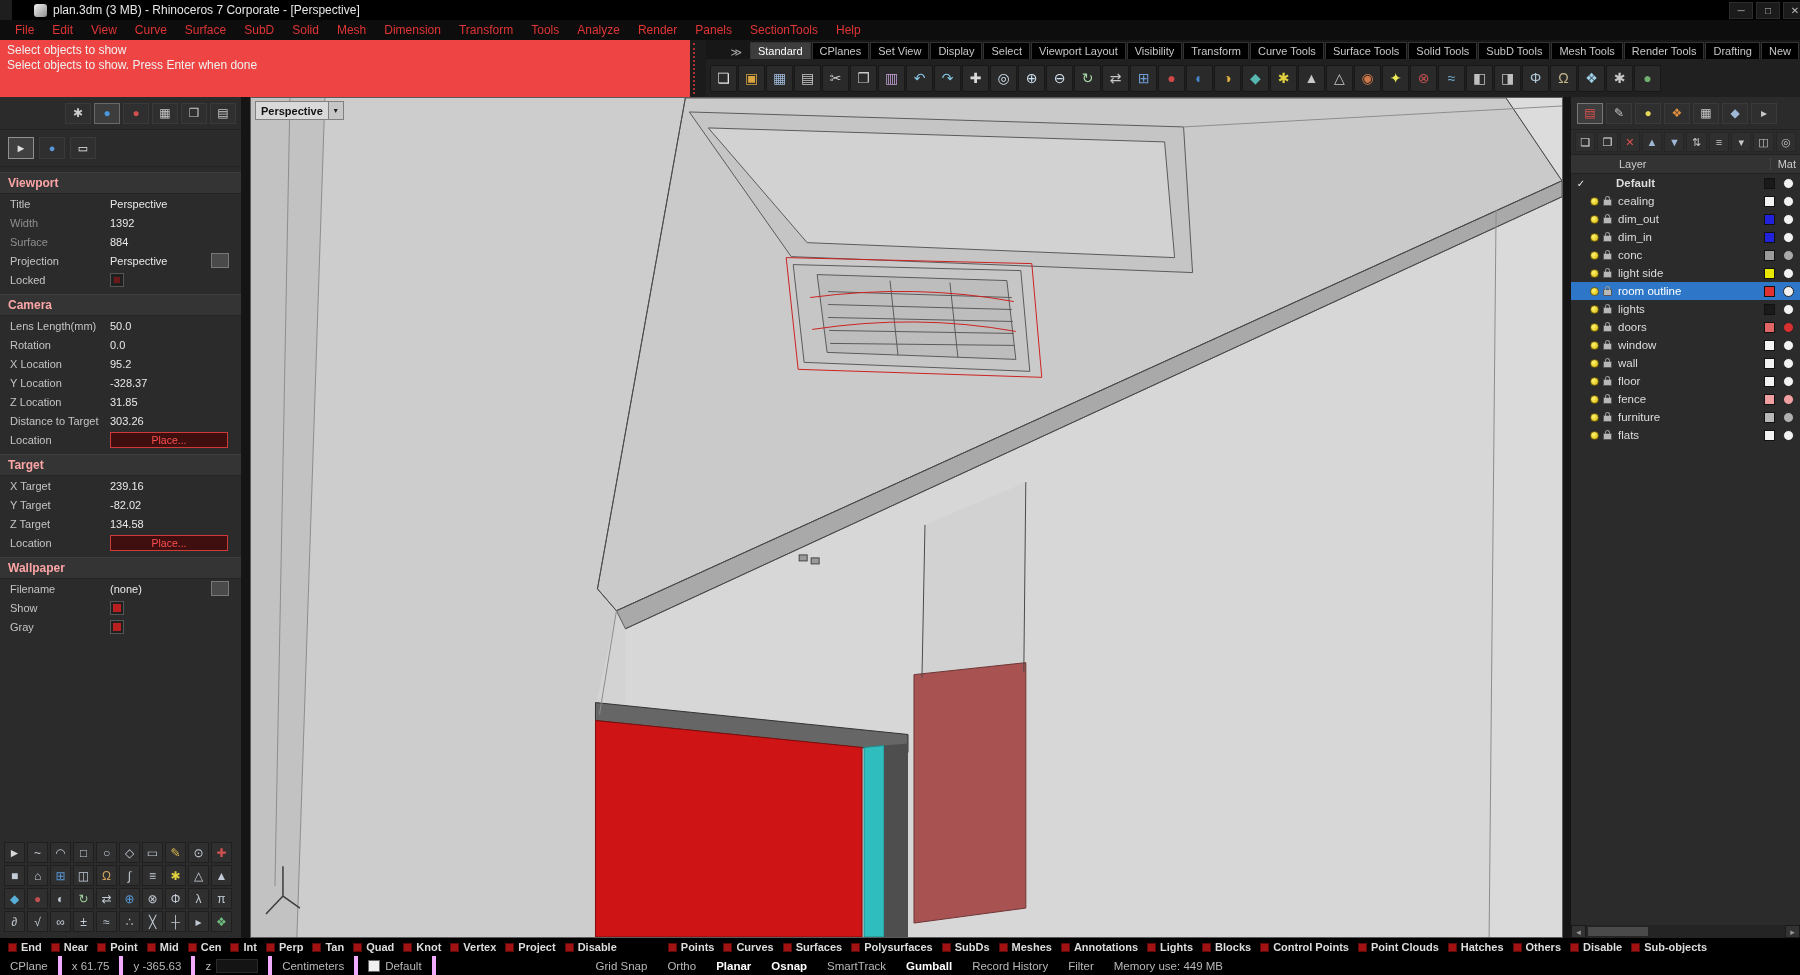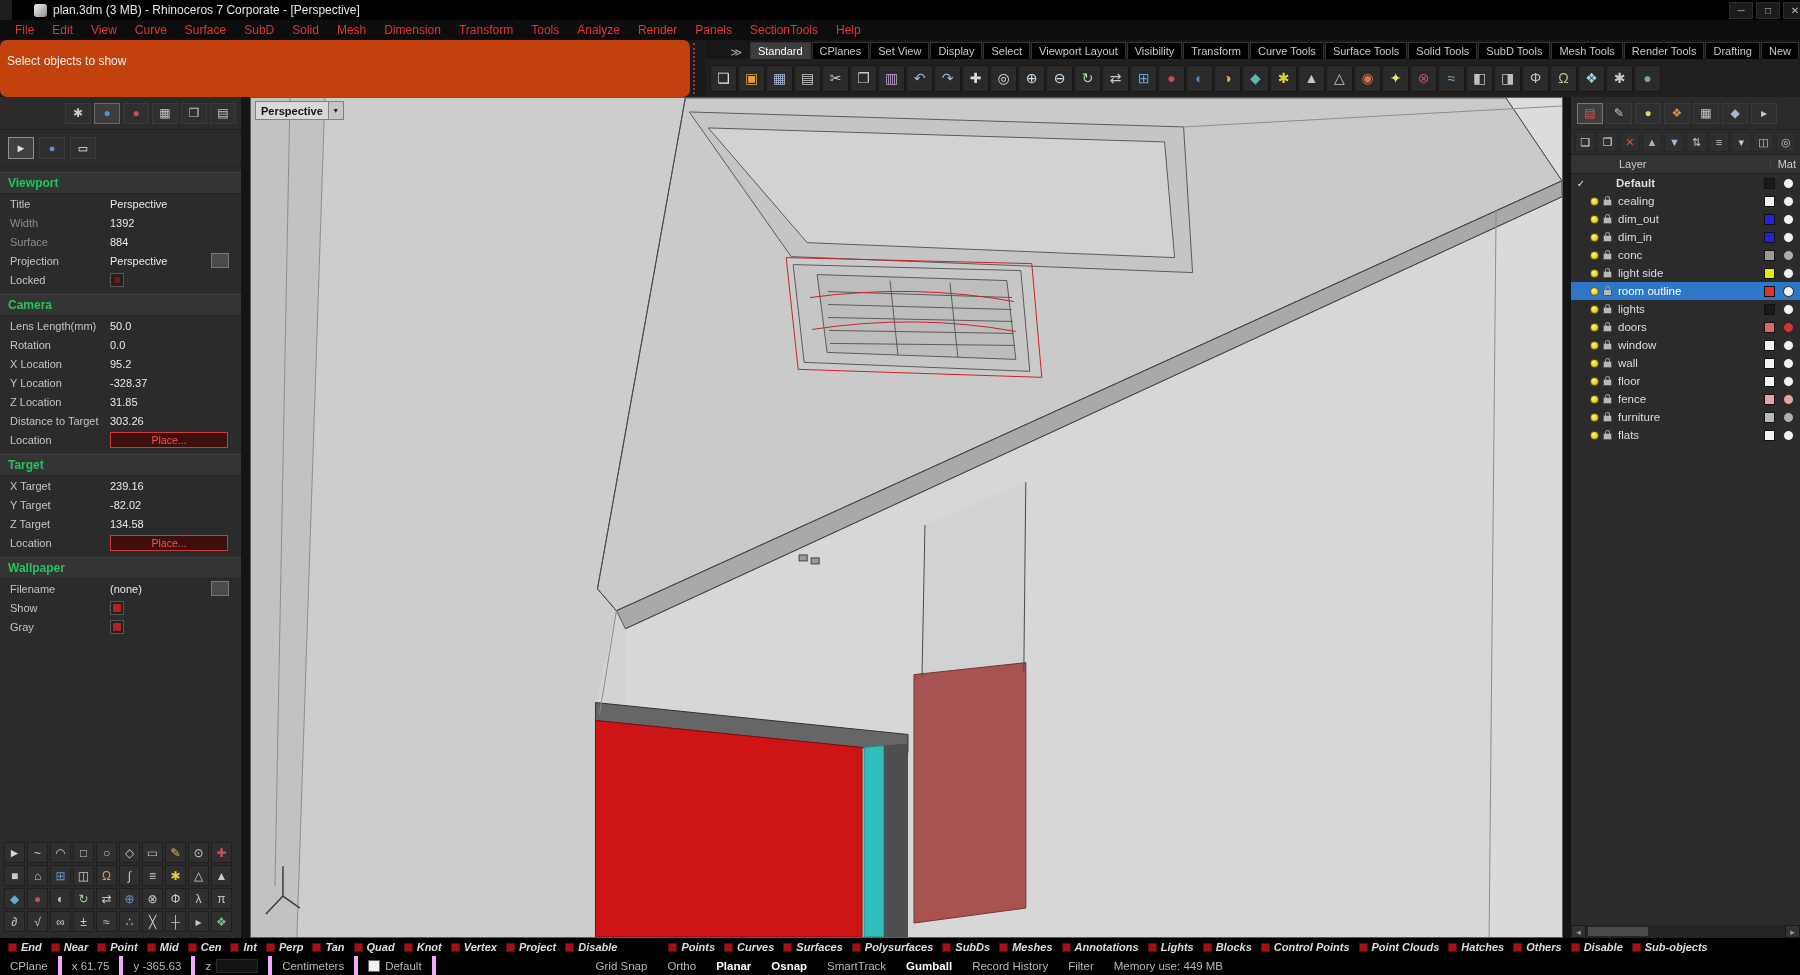--- a/index.html
+++ b/index.html
@@ -15,21 +15,21 @@
   .win-btn{width:22px;height:15px;display:flex;align-items:center;justify-content:center;
     color:#bbb;font-size:10px;background:#1b1b1b;border:1px solid #2c2c2c;}
 
   
   .menubar{position:absolute;left:0;top:20px;width:100%;height:20px;background:#0d0d0d;
     display:flex;align-items:center;padding-left:6px;box-sizing:border-box;}
   .menu-item{color:#e03535;font-size:12px;padding:0 9px;cursor:default;}
 
   
   .cmdband{position:absolute;left:0;top:40px;width:100%;height:57px;background:#1b1b1b;display:flex;box-sizing:border-box;}
-  .cmdbox{width:690px;background:#c2410c;color:#f0f0f0;font-size:12px;padding:14px 7px;box-sizing:border-box;flex:none;border-radius:7px;}
+  .cmdbox{width:690px;background:#ef4444;color:#f0f0f0;font-size:12px;padding:3px 7px;box-sizing:border-box;flex:none;}
   .cmdline{height:15px;line-height:15px;white-space:nowrap;}
   .cmdsep{width:8px;border-left:2px dotted #b33030;margin:3px 3px;flex:none;}
   .tbarea{flex:1;display:flex;flex-direction:column;min-width:0;}
   .tabsrow{height:19px;display:flex;align-items:flex-end;background:#171717;padding-left:2px;overflow:hidden;}
   .tab{color:#c6c6c6;font-size:11px;padding:2px 7px;border:1px solid #333;border-bottom:none;
     background:#000000;margin-right:1px;white-space:nowrap;}
   .tab.active{background:#3d3d3d;color:#fff;}
   .tab-overflow{margin-left:auto;color:#aaa;padding:0 8px;font-size:11px;}
   .iconsrow{flex:1;display:flex;align-items:center;padding-left:4px;gap:1px;background:#202020;overflow:hidden;}
   .tb-icon{width:25px;height:25px;flex:none;display:flex;align-items:center;justify-content:center;
@@ -39,21 +39,21 @@
   .props-panel{position:absolute;left:0;top:97px;width:241px;bottom:37px;background:#2b2b2b;overflow:hidden;}
   .ptabs{height:26px;display:flex;align-items:center;gap:3px;padding:3px 5px;border-bottom:1px solid #222;}
   .ptab{width:24px;height:19px;display:flex;align-items:center;justify-content:center;font-size:12px;
     background:#2f2f2f;border:1px solid #3a3a3a;}
   .ptab.active{background:#3d3d3d;border-color:#6a6a6a;}
   .ptab.gear{margin-left:auto;}
   .subtabs{height:28px;display:flex;gap:5px;padding:4px 8px;border-bottom:1px solid #232323;align-items:center;}
   .subtab{width:24px;height:20px;display:flex;align-items:center;justify-content:center;font-size:11px;
     background:#2f2f2f;border:1px solid #3a3a3a;color:#cfd8e2;}
   .subtab.active{border-color:#909090;background:#404040;}
-  .section-h{height:20px;line-height:20px;padding-left:8px;font-weight:bold;font-size:12px;color:#22c55e;
+  .section-h{height:20px;line-height:20px;padding-left:8px;font-weight:bold;font-size:12px;color:#fca5a5;
     background:#343434;border-top:1px solid #3e3e3e;border-bottom:1px solid #242424;margin-top:5px;}
   .prow{height:19px;display:flex;align-items:center;font-size:11px;padding-left:10px;}
   .plabel{width:100px;color:#c4c4c4;flex:none;white-space:nowrap;}
   .plabel.dim{color:#8f8f8f;}
   .pvalue{color:#e9e9e9;flex:1;white-space:nowrap;}
   .place-btn{width:116px;height:14px;background:#3f0e0e;border:1px solid #cc3a3a;color:#ff5050;
     font-size:10.5px;display:flex;align-items:center;justify-content:center;}
   .mini-btn{width:16px;height:13px;background:#4a4a4a;border:1px solid #787878;margin-left:auto;margin-right:12px;flex:none;}
   .cbox{width:12px;height:12px;background:#202020;border:1px solid #555;position:relative;flex:none;}
   .cbox.red::after{content:"";position:absolute;left:2px;top:2px;right:2px;bottom:2px;background:#b81f1f;}
@@ -111,21 +111,21 @@
   .lp-scroll{position:absolute;left:0;right:0;bottom:0;height:13px;background:#242424;
     display:flex;align-items:center;}
   .scroll-arrow{width:15px;height:13px;display:flex;align-items:center;justify-content:center;
     color:#999;font-size:9px;background:#333;border:1px solid #1a1a1a;box-sizing:border-box;}
   .scroll-arrow.right{margin-left:auto;}
   .scroll-thumb{width:60px;height:9px;background:#4a4a4a;margin-left:2px;}
 
   
   .osnap-bar{position:absolute;left:0;right:0;bottom:19px;height:18px;background:#000;display:flex;
     align-items:center;padding-left:8px;font-size:11px;font-weight:bold;color:#ddd;box-sizing:border-box;}
-  .osnap-group{display:flex;align-items:center;font-style:italic;}
+  .osnap-group{display:flex;align-items:center;}
   .filter-group{margin-left:42px;}
   .osnap-item{display:flex;align-items:center;gap:4px;margin-right:9px;white-space:nowrap;}
   .redbox{width:9px;height:9px;background:#a31212;border:1px solid #5e0a0a;flex:none;box-sizing:border-box;}
 
   
   .status-bar{position:absolute;left:0;right:0;bottom:0;height:19px;background:#000;display:flex;
     align-items:center;font-size:11.5px;color:#b8b8b8;box-sizing:border-box;}
   .seg{padding:0 10px;border-right:4px solid #f0abfc;height:100%;display:flex;align-items:center;gap:5px;white-space:nowrap;}
   .zfield{width:40px;height:12px;background:#141414;border:1px solid #2a2a2a;}
   .layer-chip{width:10px;height:10px;background:#f0f0f0;border:1px solid #666;flex:none;}
@@ -163,20 +163,21 @@
     <span class="menu-item">Analyze</span>
     <span class="menu-item">Render</span>
     <span class="menu-item">Panels</span>
     <span class="menu-item">SectionTools</span>
     <span class="menu-item">Help</span>
   </div>
 
 <div class="cmdband">
   <div class="cmdbox">
     <div class="cmdline">Select objects to show</div>
+    <div class="cmdline">Select objects to show. Press Enter when done</div>
   </div>
   <div class="cmdsep"></div>
   <div class="tbarea">
     <div class="tabsrow">
 
       <span class="tab-overflow">≫</span>
     <span class="tab active">Standard</span>
         <span class="tab">CPlanes</span>
         <span class="tab">Set View</span>
         <span class="tab">Display</span>

